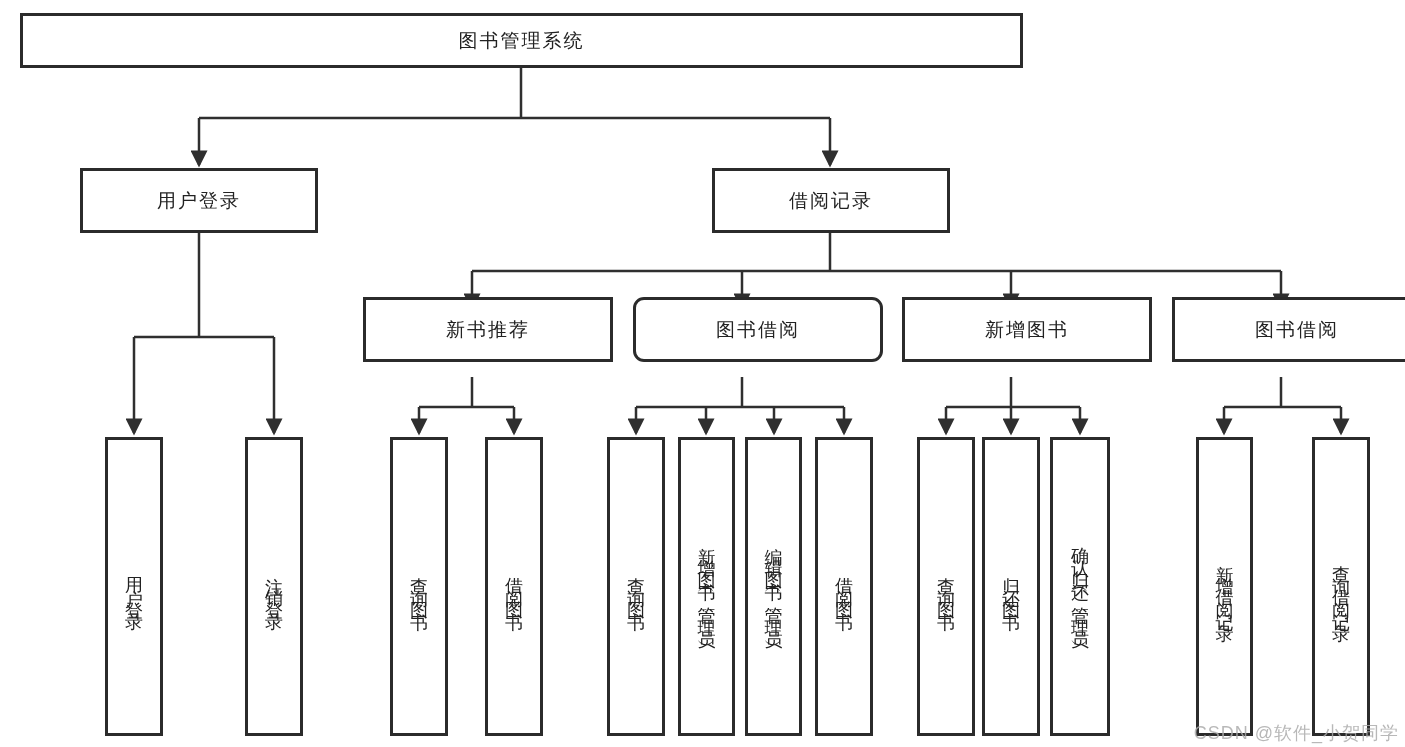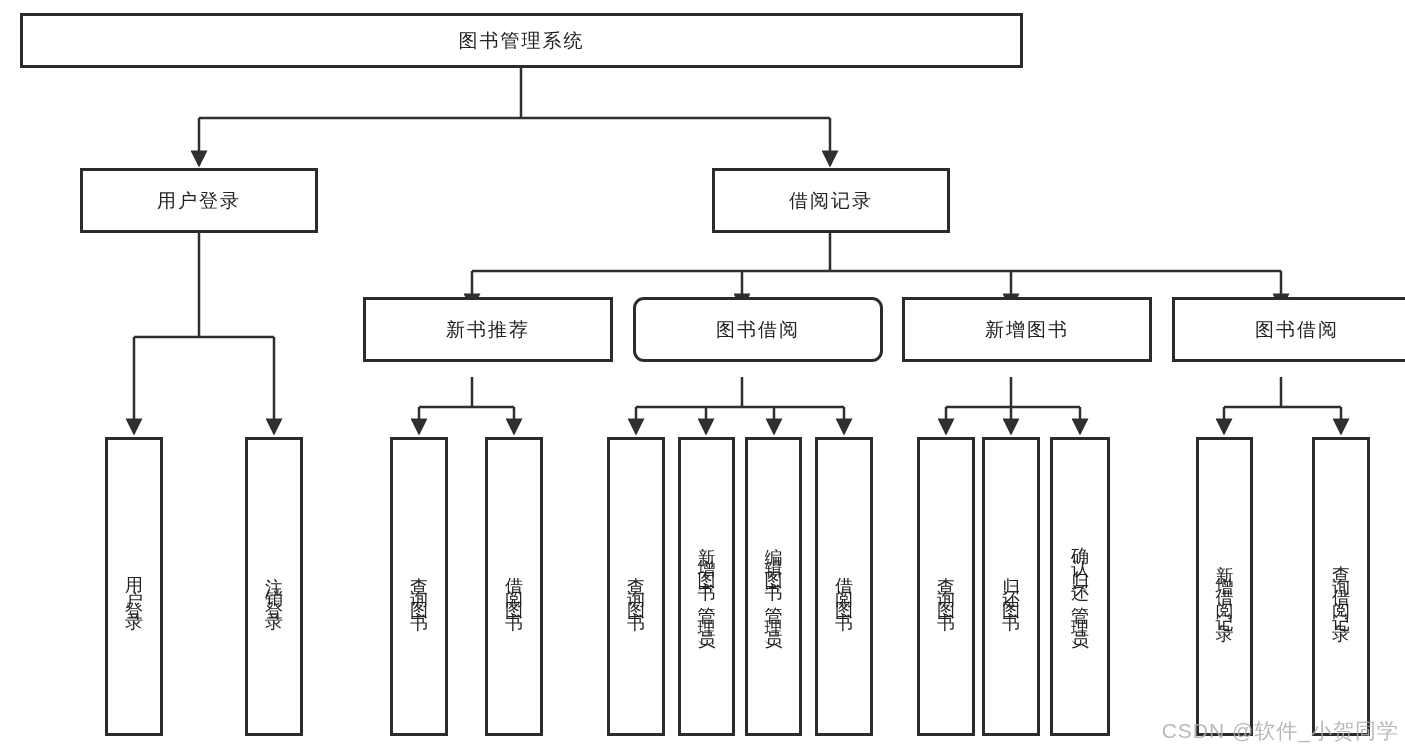--- a/index.html
+++ b/index.html
@@ -55,21 +55,21 @@
     font-size: 18px;
     letter-spacing: 12px;
     line-height: 1;
     color: #222222;
   }
   .watermark {
     position: absolute;
     right: 6px;
     bottom: 2px;
     z-index: 3;
-    font-size: 21px;
+    font-size: 18px;
     color: rgba(172, 172, 172, 0.85);
     letter-spacing: 1px;
     white-space: nowrap;
     text-align: right;
   }
 </style>
 </head>
 <body>
 
 <div class="stage">

